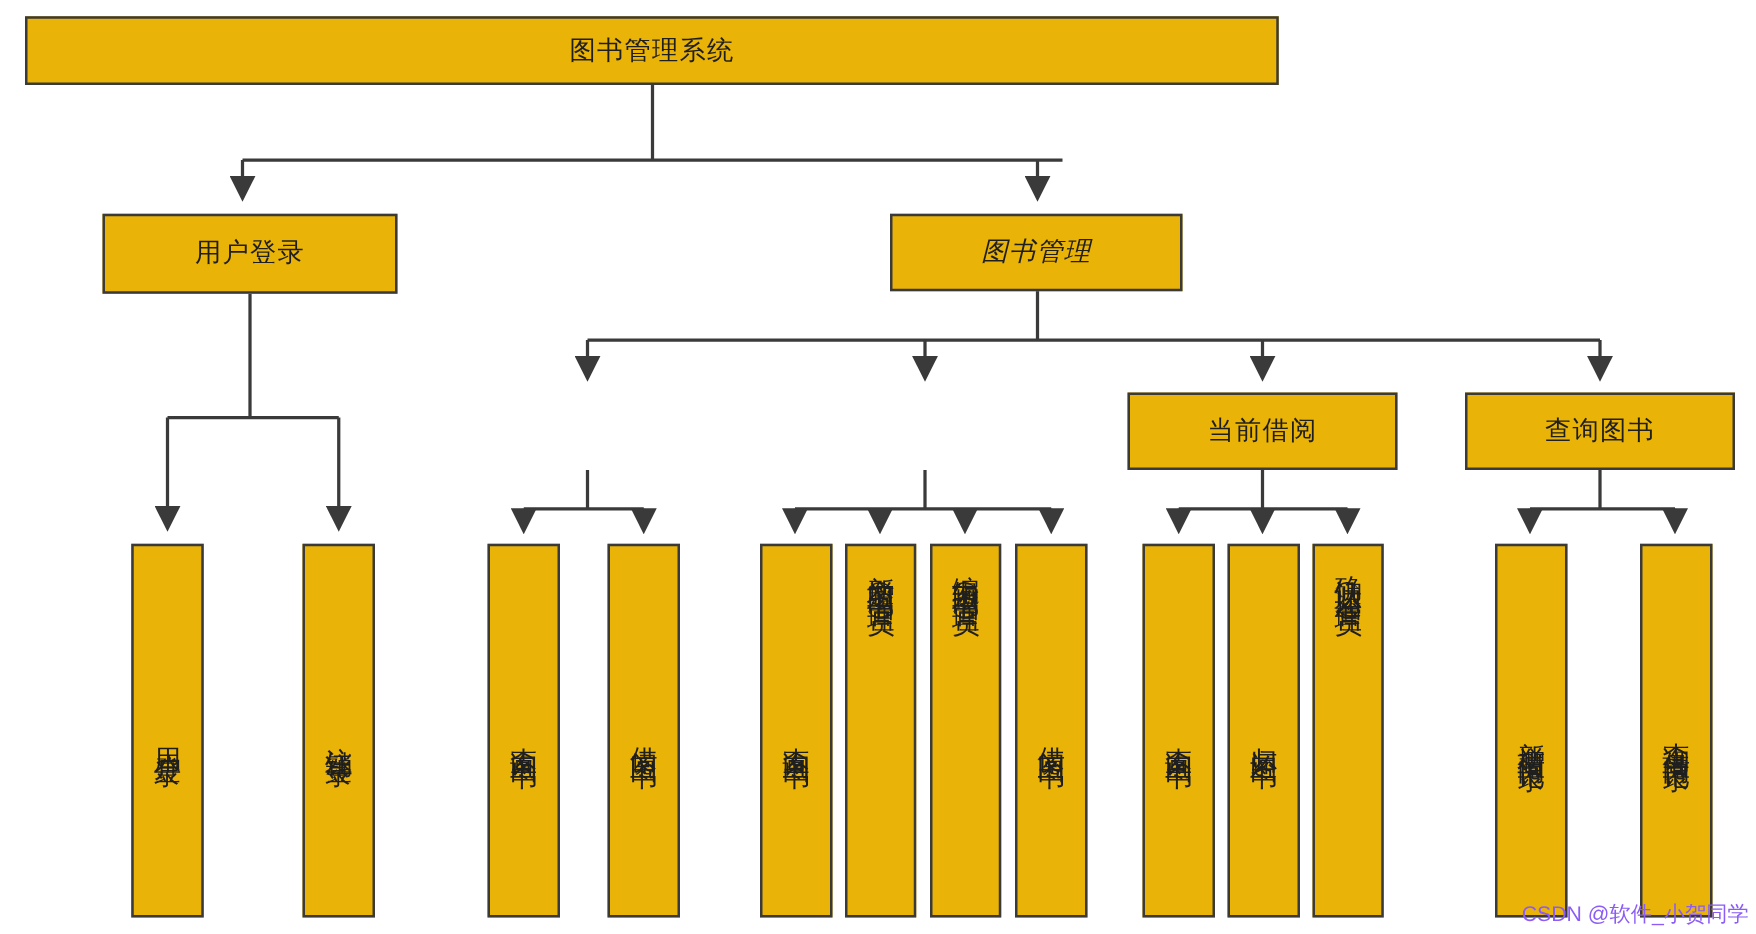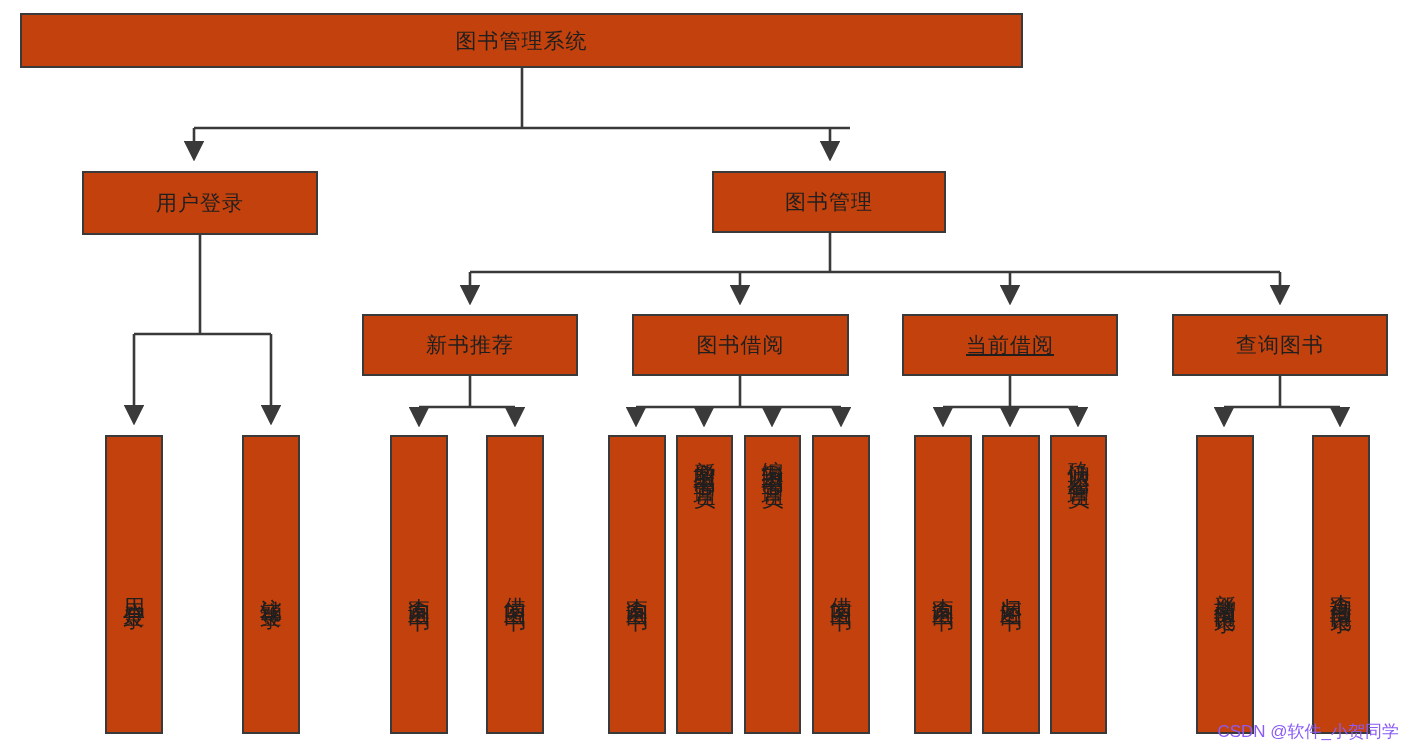--- a/index.html
+++ b/index.html
@@ -8,21 +8,21 @@
     background:#ffffff;
     font-family:"Liberation Sans","DejaVu Sans",sans-serif;
     overflow:hidden;
   }
   #diagram-root{position:relative;width:1405px;height:747px;}
   svg.canvas{position:absolute;left:0;top:0;width:1405px;height:747px;}
 
   .node-box{
     position:absolute;
     box-sizing:border-box;
-    background:#c2410c;
+    background:#eab308;
     border:2.5px solid #3a3a3a;
     display:flex;
     align-items:center;
     justify-content:center;
     color:#1f1f1f;
   }
   .node-label{
     font-size:21px;
     line-height:1.1;
     letter-spacing:1px;
@@ -112,31 +112,25 @@
     </g>
   </svg>
 
   <div class="node-box" style="left:20px;top:13px;width:1003px;height:55px;">
     <span class="node-label">图书管理系统</span>
   </div>
 
   <div class="node-box" style="left:82px;top:171px;width:236px;height:64px;">
     <span class="node-label">用户登录</span>
   </div>
-  <div class="node-box" style="left:712px;top:171px;width:234px;height:62px;">
+  <div class="node-box" style="left:712px;top:171px;width:234px;height:62px;font-style:italic;">
     <span class="node-label">图书管理</span>
   </div>
 
-  <div class="node-box" style="left:362px;top:314px;width:216px;height:62px;">
-    <span class="node-label">新书推荐</span>
-  </div>
-  <div class="node-box" style="left:632px;top:314px;width:217px;height:62px;">
-    <span class="node-label">图书借阅</span>
-  </div>
-  <div class="node-box" style="left:902px;top:314px;width:216px;height:62px;text-decoration:underline;">
+  <div class="node-box" style="left:902px;top:314px;width:216px;height:62px;">
     <span class="node-label">当前借阅</span>
   </div>
   <div class="node-box" style="left:1172px;top:314px;width:216px;height:62px;">
     <span class="node-label">查询图书</span>
   </div>
 
   <div class="node-box vertical leaf-mid" style="left:105px;top:435px;width:58px;height:299px;">
     <span class="node-label">用户登录</span>
   </div>
   <div class="node-box vertical leaf-mid" style="left:242px;top:435px;width:58px;height:299px;">

